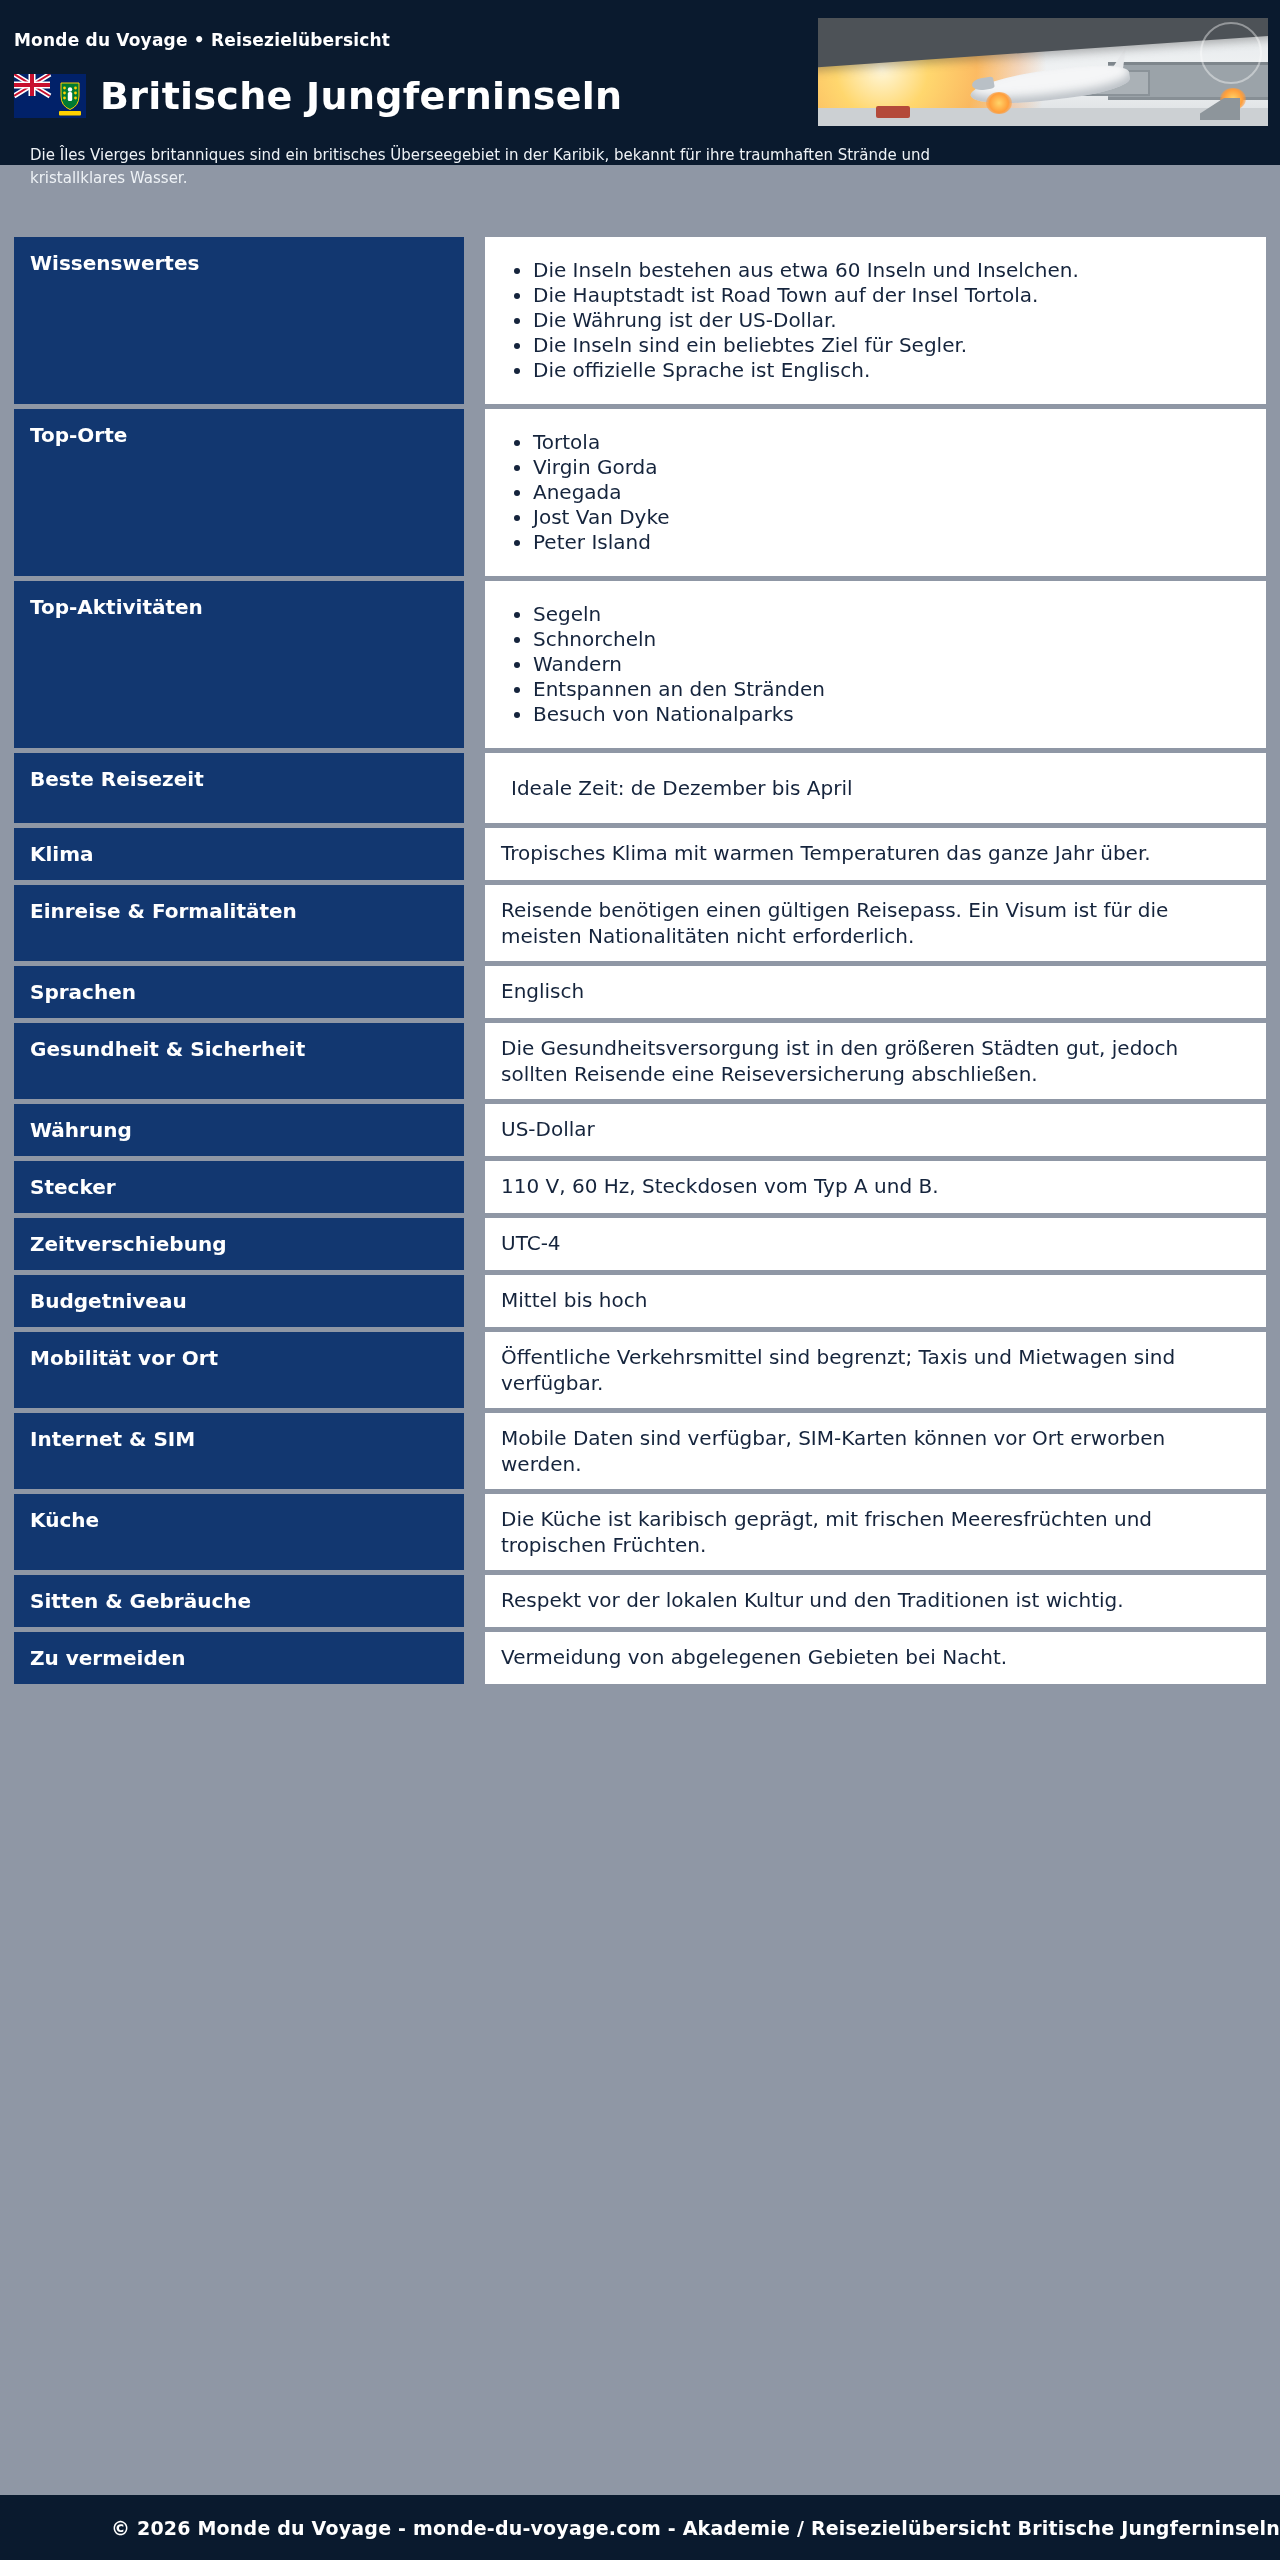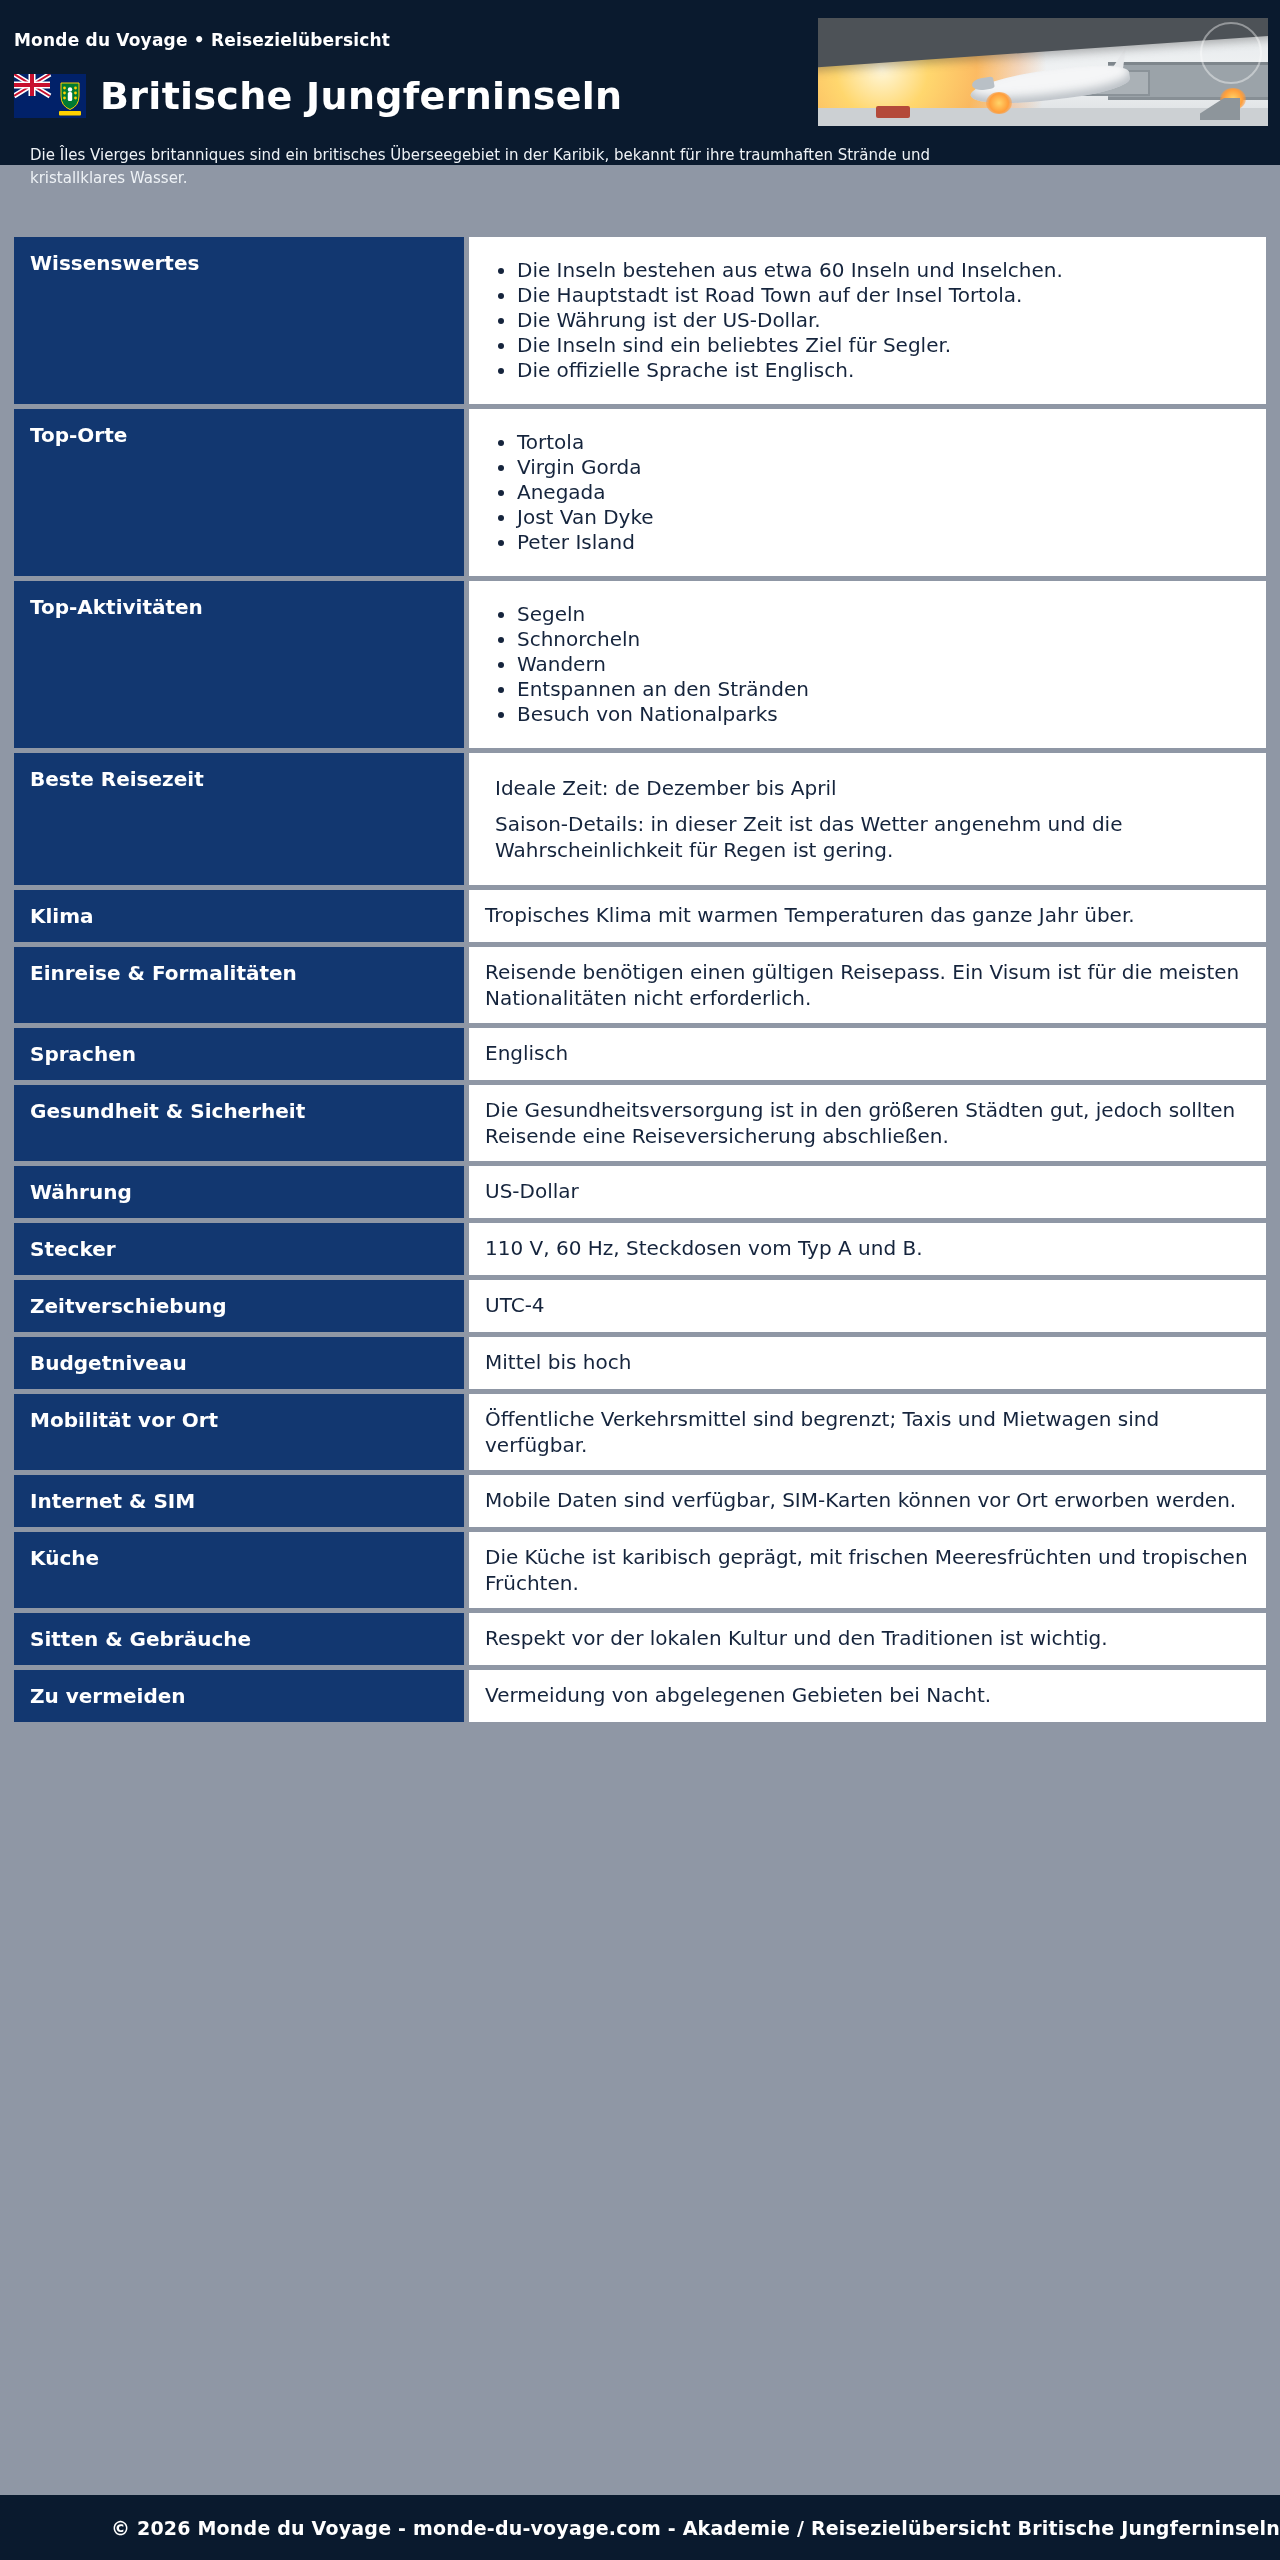--- a/index.html
+++ b/index.html
@@ -48,21 +48,21 @@
     background:radial-gradient(circle,#ffd469 0%,#ff9e3a 55%,rgba(255,140,50,.25) 80%,rgba(255,140,50,0) 100%);}
   .photo .engine1{left:168px;top:74px;}
   .photo .engine2{left:402px;top:70px;}
   .photo .ground{position:absolute;left:0;bottom:0;width:100%;height:18px;background:#ccd0d3;}
   .photo .cart{position:absolute;left:58px;bottom:8px;width:34px;height:12px;background:#b44a3a;border-radius:2px;}
   .photo .stairs{position:absolute;right:28px;bottom:6px;width:40px;height:22px;background:#8d959b;clip-path:polygon(0 100%,100% 100%,100% 0,60% 0,0 70%);}
   .photo .watermark{position:absolute;right:6px;top:4px;width:62px;height:62px;border-radius:50%;
     border:2px solid rgba(255,255,255,.4);}
   
   main{position:absolute;left:14px;right:14px;top:237px;}
-  .row{display:flex;gap:5px;margin-bottom:5px;}
+  .row{display:flex;gap:21px;margin-bottom:5px;}
   .label-cell{
     flex:0 0 450px;width:450px;background:var(--label-bg);color:var(--text-light);
     font-size:20px;font-weight:bold;padding:14px 16px;
   }
   .value-cell{
     flex:1;background:var(--cell-bg);color:var(--text-dark);
     font-size:20px;line-height:1.3;padding:12px 16px;min-height:52px;
   }
   .value-cell ul{margin:9px 0;padding-left:32px;}
   .value-cell li{line-height:25px;margin:0;}
@@ -160,21 +160,20 @@
             <li>Wandern</li>
             <li>Entspannen an den Stränden</li>
             <li>Besuch von Nationalparks</li>
           </ul>
         </div>
       </div>
       <div class="row">
         <div class="label-cell">Beste Reisezeit</div>
         <div class="value-cell">
           <div class="value-line">Ideale Zeit: de Dezember bis April</div>
-          <div class="value-line">Saison-Details: in dieser Zeit ist das Wetter angenehm und die Wahrscheinlichkeit für Regen ist gering.</div>
         </div>
       </div>
       <div class="row">
         <div class="label-cell">Klima</div>
         <div class="value-cell">Tropisches Klima mit warmen Temperaturen das ganze Jahr über.</div>
       </div>
       <div class="row">
         <div class="label-cell">Einreise &amp; Formalitäten</div>
         <div class="value-cell">Reisende benötigen einen gültigen Reisepass. Ein Visum ist für die meisten Nationalitäten nicht erforderlich.</div>
       </div>

